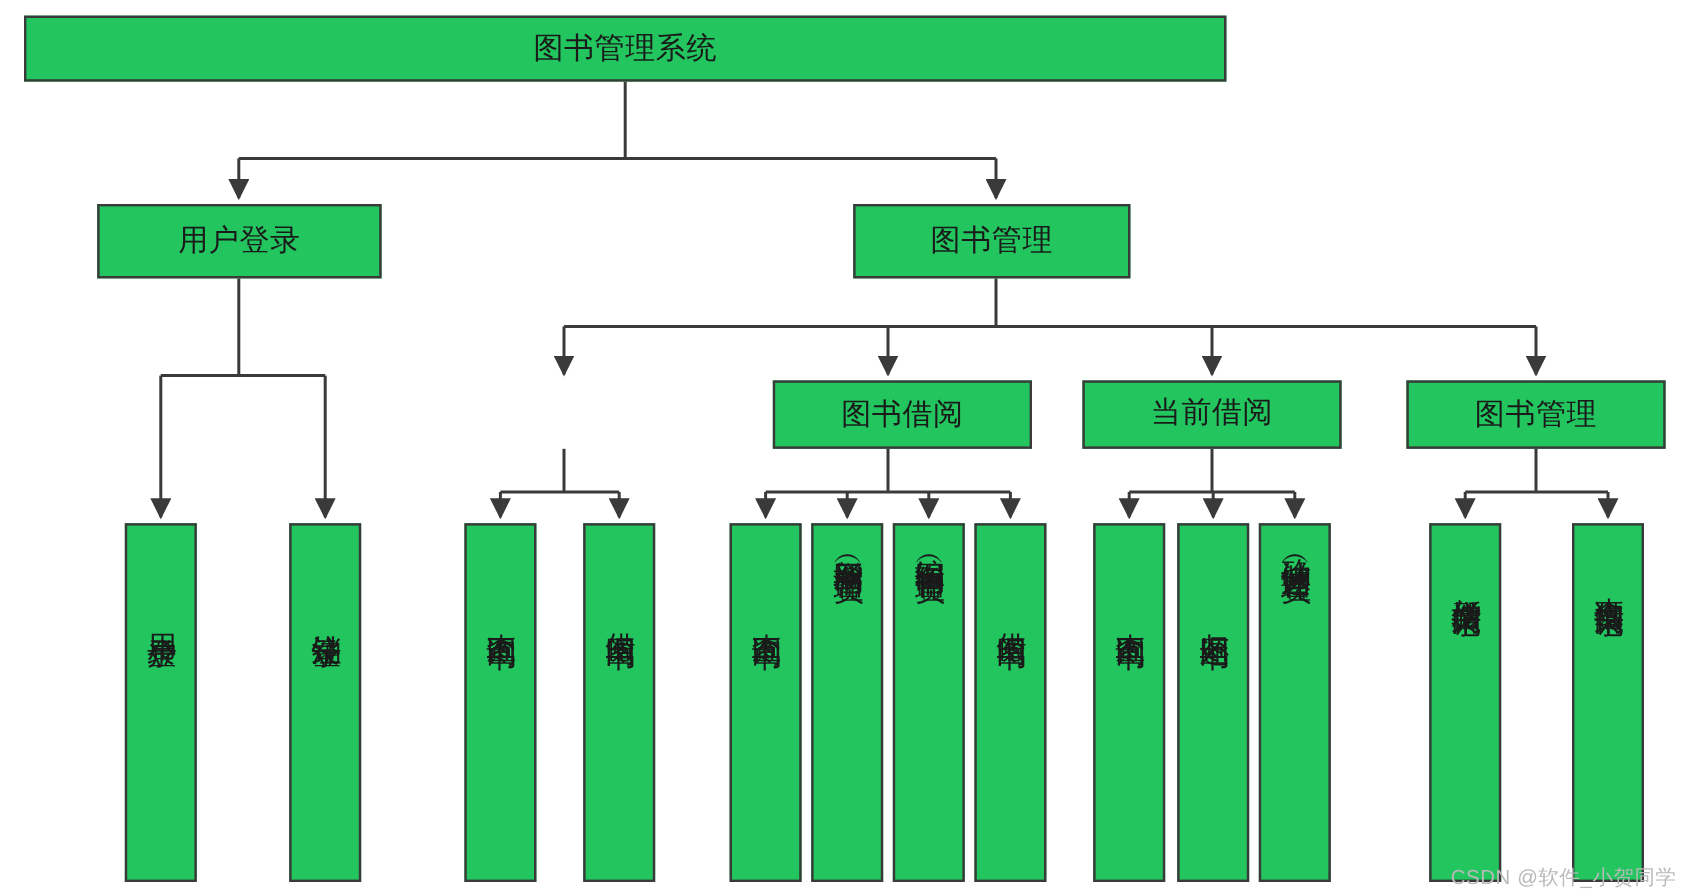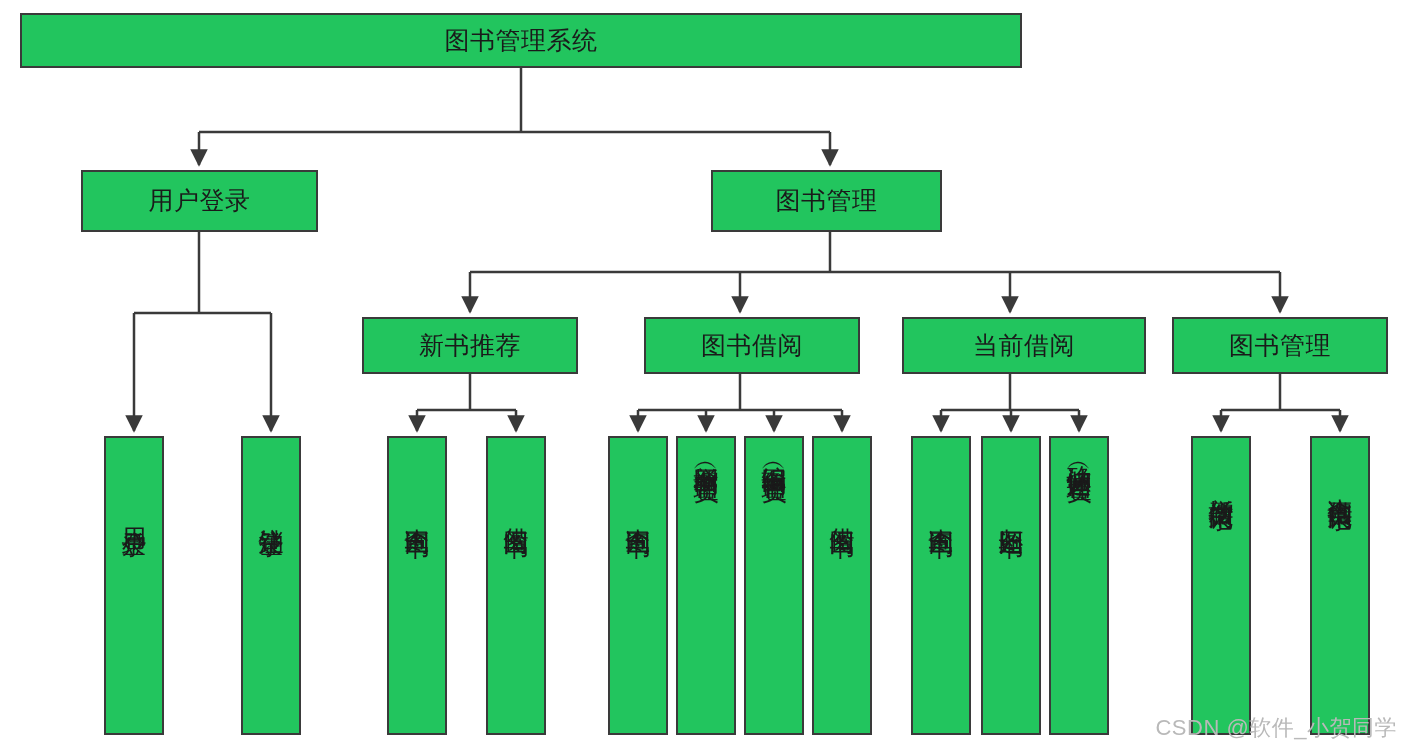--- a/index.html
+++ b/index.html
@@ -63,21 +63,21 @@
     font-size: 25px;
     line-height: 1.08;
     letter-spacing: 2px;
     white-space: nowrap;
     -webkit-text-orientation: upright;
   }
   .watermark {
     position: absolute;
     right: 8px;
     bottom: 4px;
-    font-size: 22px;
+    font-size: 17px;
     color: #b9b9b9;
     white-space: nowrap;
     z-index: 3;
     letter-spacing: 0.5px;
   }
 </style>
 </head>
 <body>
 
 <div id="canvas">
@@ -136,27 +136,24 @@
     <span class="label">图书管理系统</span>
   </div>
 
   <div class="node horiz" style="left:81px; top:170px; width:237px; height:62px;">
     <span class="label">用户登录</span>
   </div>
   <div class="node horiz" style="left:711px; top:170px; width:231px; height:62px;">
     <span class="label">图书管理</span>
   </div>
 
-  <div class="node horiz" style="left:362px; top:317px; width:216px; height:57px;">
-    <span class="label">新书推荐</span>
-  </div>
   <div class="node horiz" style="left:632px; top:317px; width:216px; height:57px;margin-left:12px;">
     <span class="label">图书借阅</span>
   </div>
-  <div class="node horiz" style="left:902px; top:317px; width:244px; height:57px;">
+  <div class="node horiz" style="left:902px; top:317px; width:216px; height:57px;font-family:Liberation Mono, monospace;">
     <span class="label">当前借阅</span>
   </div>
   <div class="node horiz" style="left:1172px; top:317px; width:216px; height:57px;">
     <span class="label">图书管理</span>
   </div>
 
   <div class="node vert" style="left:104px; top:436px; width:60px; height:299px; padding-top:70px;">
     <span class="label">用户登录</span>
   </div>
   <div class="node vert" style="left:241px; top:436px; width:60px; height:299px; padding-top:70px;">

